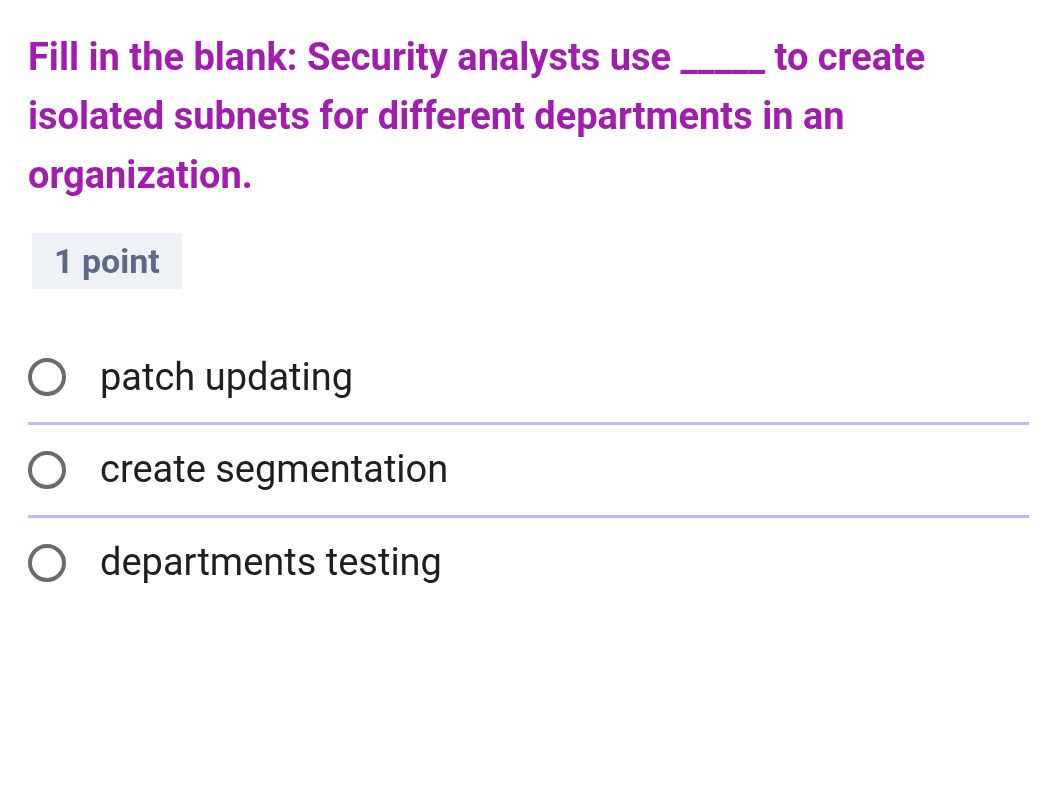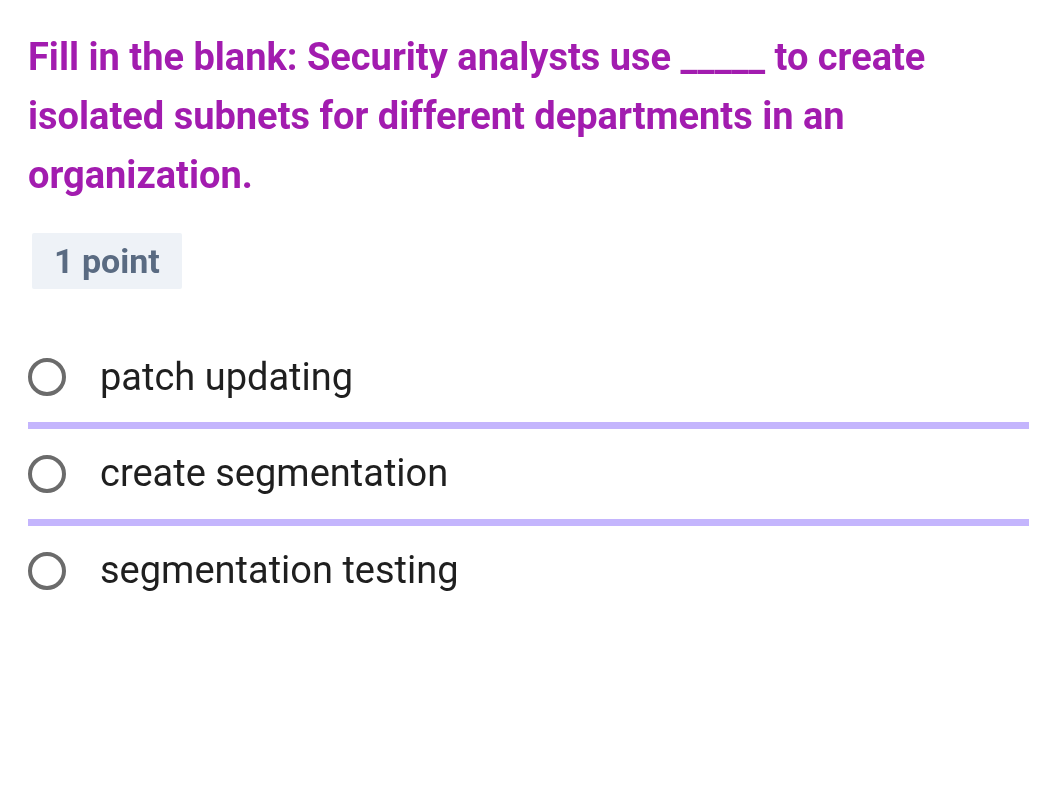--- a/index.html
+++ b/index.html
@@ -35,21 +35,21 @@
     }
     .options {
       display: flex;
       flex-direction: column;
       width: 100%;
     }
     .option-row {
       display: flex;
       align-items: center;
       padding: 22px 0 22px 0;
-      border-bottom: 7px solid #c4b5fd;
+      border-bottom: 3px solid #c4b5fd;
       cursor: pointer;
     }
     .option-row:last-child {
       border-bottom: none;
     }
     .radio {
       flex: 0 0 auto;
       width: 38px;
       height: 38px;
       border: 4px solid #6b6b6b;
@@ -81,19 +81,19 @@
   </label>
 
 
   <label class="option-row">
     <span class="radio"></span>
     <span class="option-label">create segmentation</span>
   </label>
 
   <label class="option-row">
     <span class="radio"></span>
-    <span class="option-label">segmentation testing</span>
+    <span class="option-label">departments testing</span>
   </label>
 
 </div>
 
 
 
 
 </body></html>

